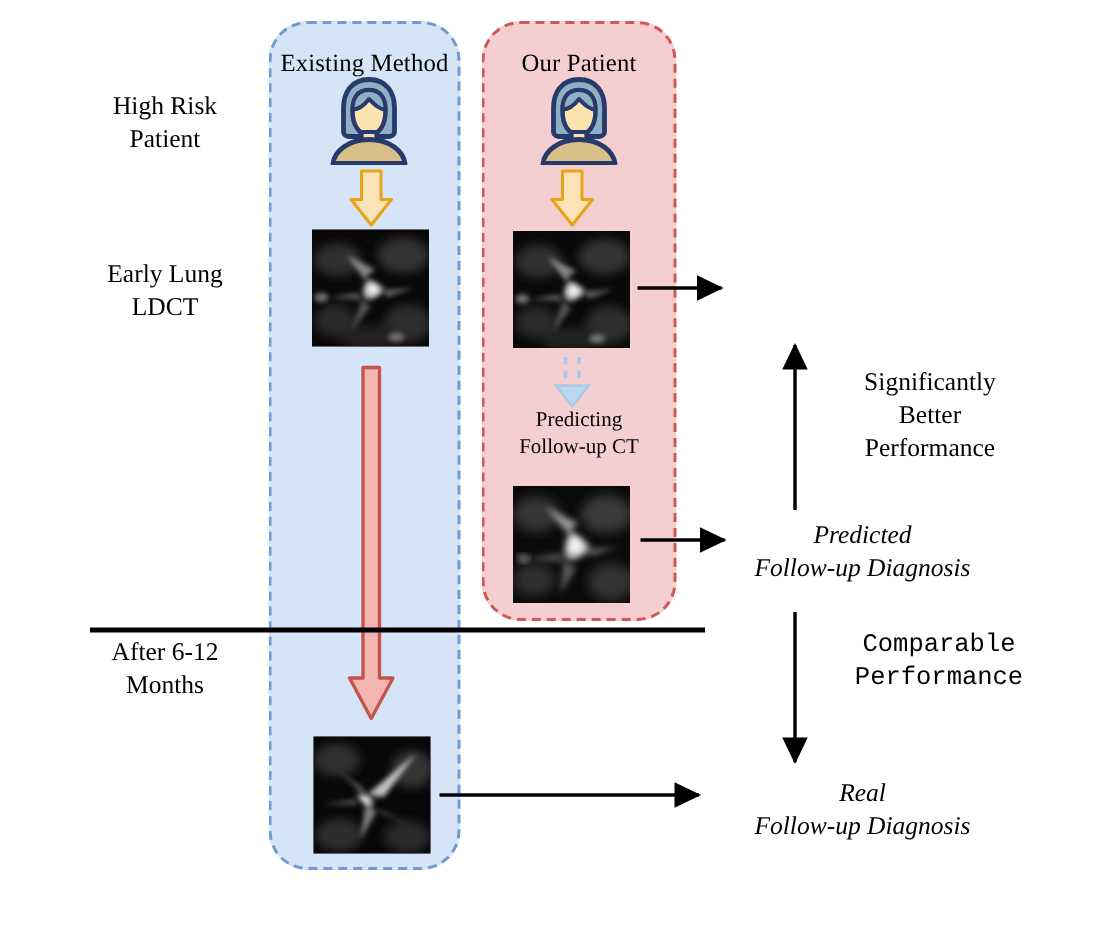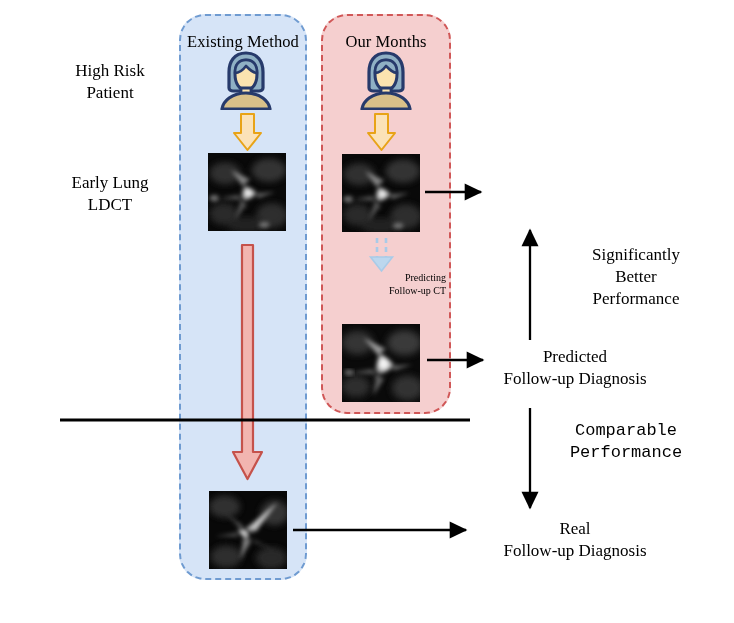--- a/index.html
+++ b/index.html
@@ -60,23 +60,23 @@
   #label-followup-ldct { top: 508px; }
 
   
   .right-label {
     position: absolute;
     text-align: center;
     font-size: 17px;
     line-height: 1.3;
   }
   #label-baseline-diagnosis { left: 488px; top: 170px; width: 160px; }
-  #label-predicted-diagnosis { left: 470px; top: 346px; width: 210px; }
-  #label-real-diagnosis { left: 470px; top: 518px; width: 210px; }
-  #label-sig-better { left: 556px; top: 244px; width: 160px; }
+  #label-predicted-diagnosis { left: 470px; top: 346px; width: 210px; font-style: italic; }
+  #label-real-diagnosis { left: 470px; top: 518px; width: 210px; font-style: italic; }
+  #label-sig-better { left: 540px; top: 244px; width: 160px; }
   #label-comparable { left: 546px; top: 420px; width: 160px; font-family: Liberation Mono, monospace; }
 
   
   .ct {
     position: absolute;
     width: 78px; height: 78px;
     background: #050505;
     overflow: hidden;
   }
   .ct svg { display: block; width: 100%; height: 100%; }
@@ -91,40 +91,41 @@
     left: 0; top: 0;
     width: 734px; height: 623px;
     pointer-events: none;
   }
 
   
   #label-predicting {
     position: absolute;
     left: 326px; top: 272px;
     width: 120px;
-    text-align: right;
-    font-size: 10px;
+    text-align: center;
+    font-size: 14px;
     line-height: 1.25;
   }
 </style>
 </head>
 <body>
 
 <div id="figure">
 
   <div class="method-box" id="existing-method-box">
     <div class="method-title">Existing Method</div>
   </div>
 
   <div class="method-box" id="our-method-box">
-    <div class="method-title">Our Months</div>
+    <div class="method-title">Our Patient</div>
   </div>
 
   <div class="row-label" id="label-early-ldct">Early Lung<br>LDCT</div>
   <div class="row-label" id="label-high-risk">High Risk<br>Patient</div>
+  <div class="row-label" id="label-after-months">After 6-12<br>Months</div>
 
   <div class="person" style="left:218px; top:50px;">
     <svg viewBox="0 0 56 60" xmlns="http://www.w3.org/2000/svg">
 
       <path d="M28 3 C16 3 11 12 11 22 L11 38 C11 40 13 41 15 41 L41 41 C43 41 45 40 45 38 L45 22 C45 12 40 3 28 3 Z" fill="#8fb0c4" stroke="#273a6b" stroke-width="3.2" stroke-linejoin="round"></path>
 
       <path d="M28 10 C20 10 17 16 17 24 C17 33 21 40 28 40 C35 40 39 33 39 24 C39 16 36 10 28 10 Z" fill="#fbe3b0" stroke="#273a6b" stroke-width="3"></path>
 
       <path d="M17 23 C17 15 21 10 28 10 C35 10 39 15 39 23 C35 23 32 20 28 16 C25 20 21 23 17 23 Z" fill="#8fb0c4" stroke="#273a6b" stroke-width="2.6" stroke-linejoin="round"></path>
 

